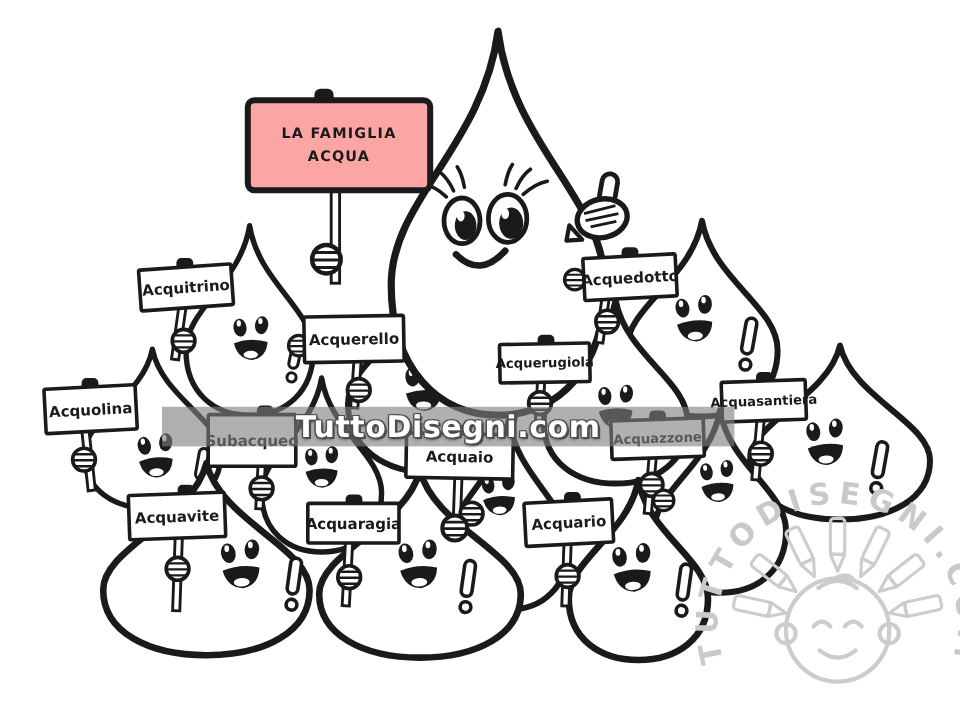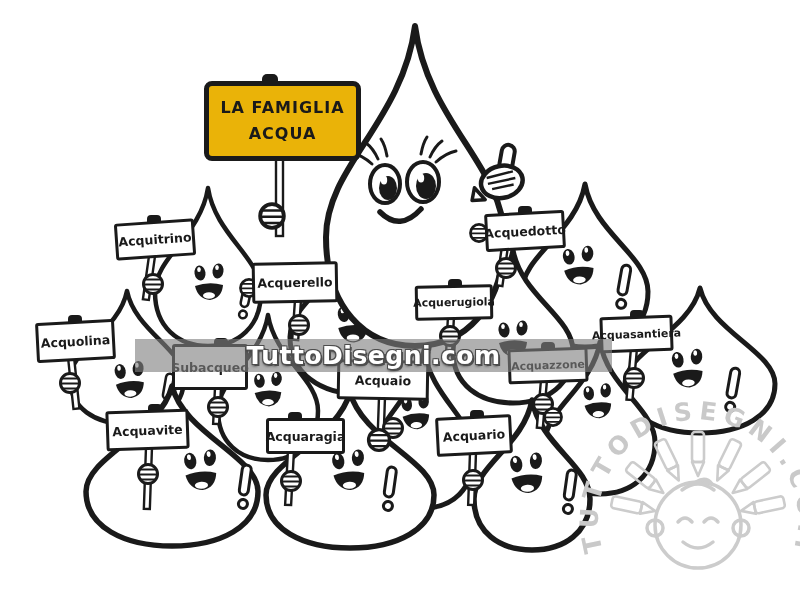--- a/index.html
+++ b/index.html
@@ -3,23 +3,23 @@
 <meta charset="utf-8">
 <style>
   html,body{margin:0;padding:0;background:#ffffff;}
   .stage{position:relative;width:800px;height:600px;background:#ffffff;overflow:hidden;
          font-family:"DejaVu Sans",sans-serif;}
   .scene{position:absolute;left:0;top:0;z-index:1;}
   .sign{position:absolute;z-index:2;background:#ffffff;border:3px solid #1a1a1a;border-radius:3px;
         display:flex;align-items:center;justify-content:center;box-sizing:border-box;
         font-weight:bold;font-size:12.5px;color:#1a1a1a;white-space:nowrap;}
   .sign.small{font-size:11px;}
-  .main-sign{position:absolute;z-index:2;background:#eab308;border:5px solid #1a1a1a;border-radius:8px;
+  .main-sign{position:absolute;z-index:2;background:#fca5a5;border:5px solid #1a1a1a;border-radius:8px;
         display:flex;flex-direction:column;align-items:center;justify-content:center;box-sizing:border-box;
-        font-weight:bold;font-size:16px;letter-spacing:1px;color:#1a1a1a;line-height:1.6;text-align:center;}
+        font-weight:bold;font-size:12px;letter-spacing:1px;color:#1a1a1a;line-height:1.6;text-align:center;}
   .banner{position:absolute;z-index:3;left:135px;top:339px;width:477px;height:33px;
         background:rgba(128,128,128,0.62);display:flex;align-items:center;justify-content:center;}
   .banner span{font-weight:bold;font-size:25px;color:#ffffff;letter-spacing:0.5px;
         text-shadow:2px 2px 0 #4d4d4d,-1px -1px 0 #4d4d4d,1px -1px 0 #4d4d4d,-1px 1px 0 #4d4d4d,0 2px 3px #3a3a3a;}
 </style>
 </head>
 <body>
 
 <div class="stage">
 
@@ -271,21 +271,21 @@
   </div>
   <div class="sign small" style="left:508px;top:348px;width:80px;height:35px;transform:rotate(-2deg);">
     <span>Acquazzone</span>
   </div>
   <div class="sign small" style="left:600px;top:316px;width:73px;height:36px;transform:rotate(-2deg);">
     <span>Acquasantiera</span>
   </div>
   <div class="sign" style="left:106px;top:410px;width:83px;height:40px;transform:rotate(-2deg);">
     <span>Acquavite</span>
   </div>
-  <div class="sign" style="left:266px;top:418px;width:79px;height:36px;align-items:center;">
+  <div class="sign" style="left:255px;top:418px;width:79px;height:36px;align-items:center;">
     <span>Acquaragia</span>
   </div>
   <div class="sign" style="left:436px;top:416px;width:76px;height:39px;transform:rotate(-3deg);">
     <span>Acquario</span>
   </div>
 
   <div class="banner">
     <span>TuttoDisegni.com</span>
   </div>
 

